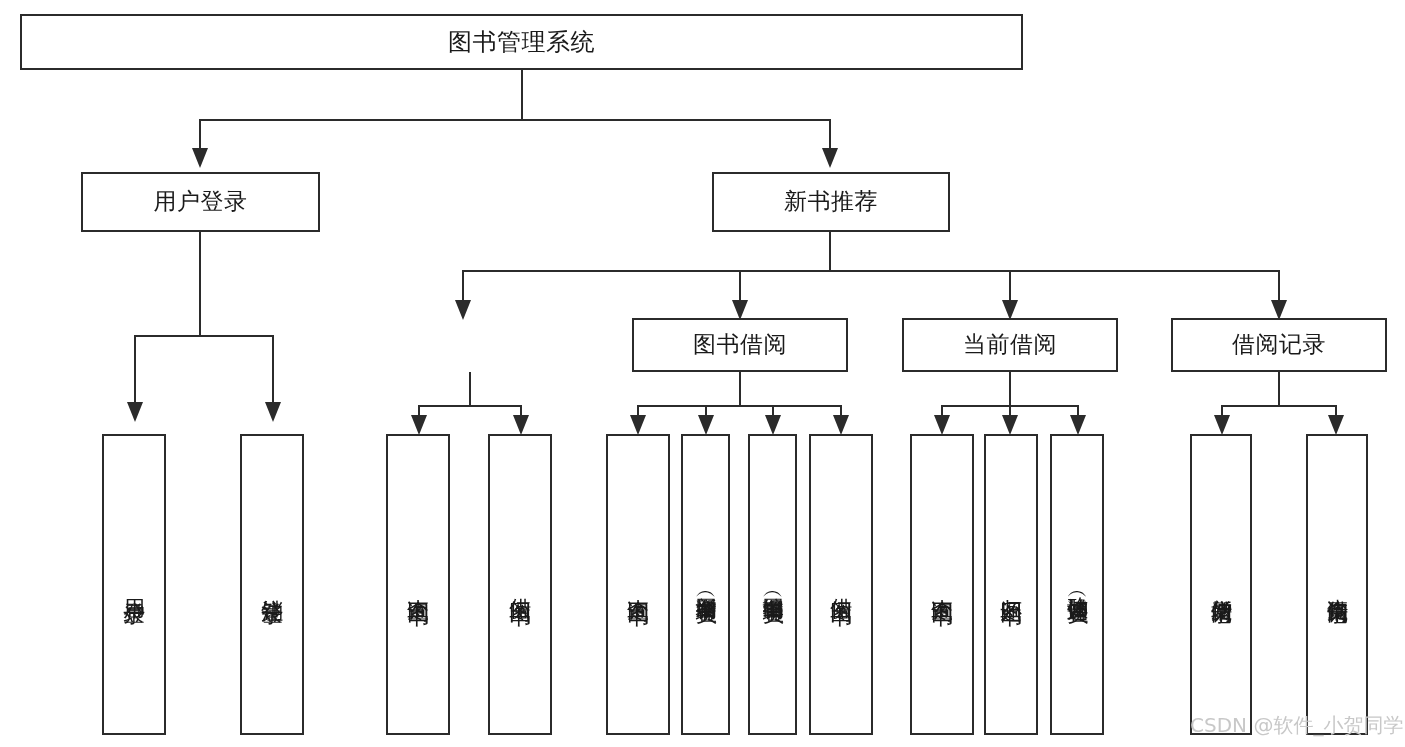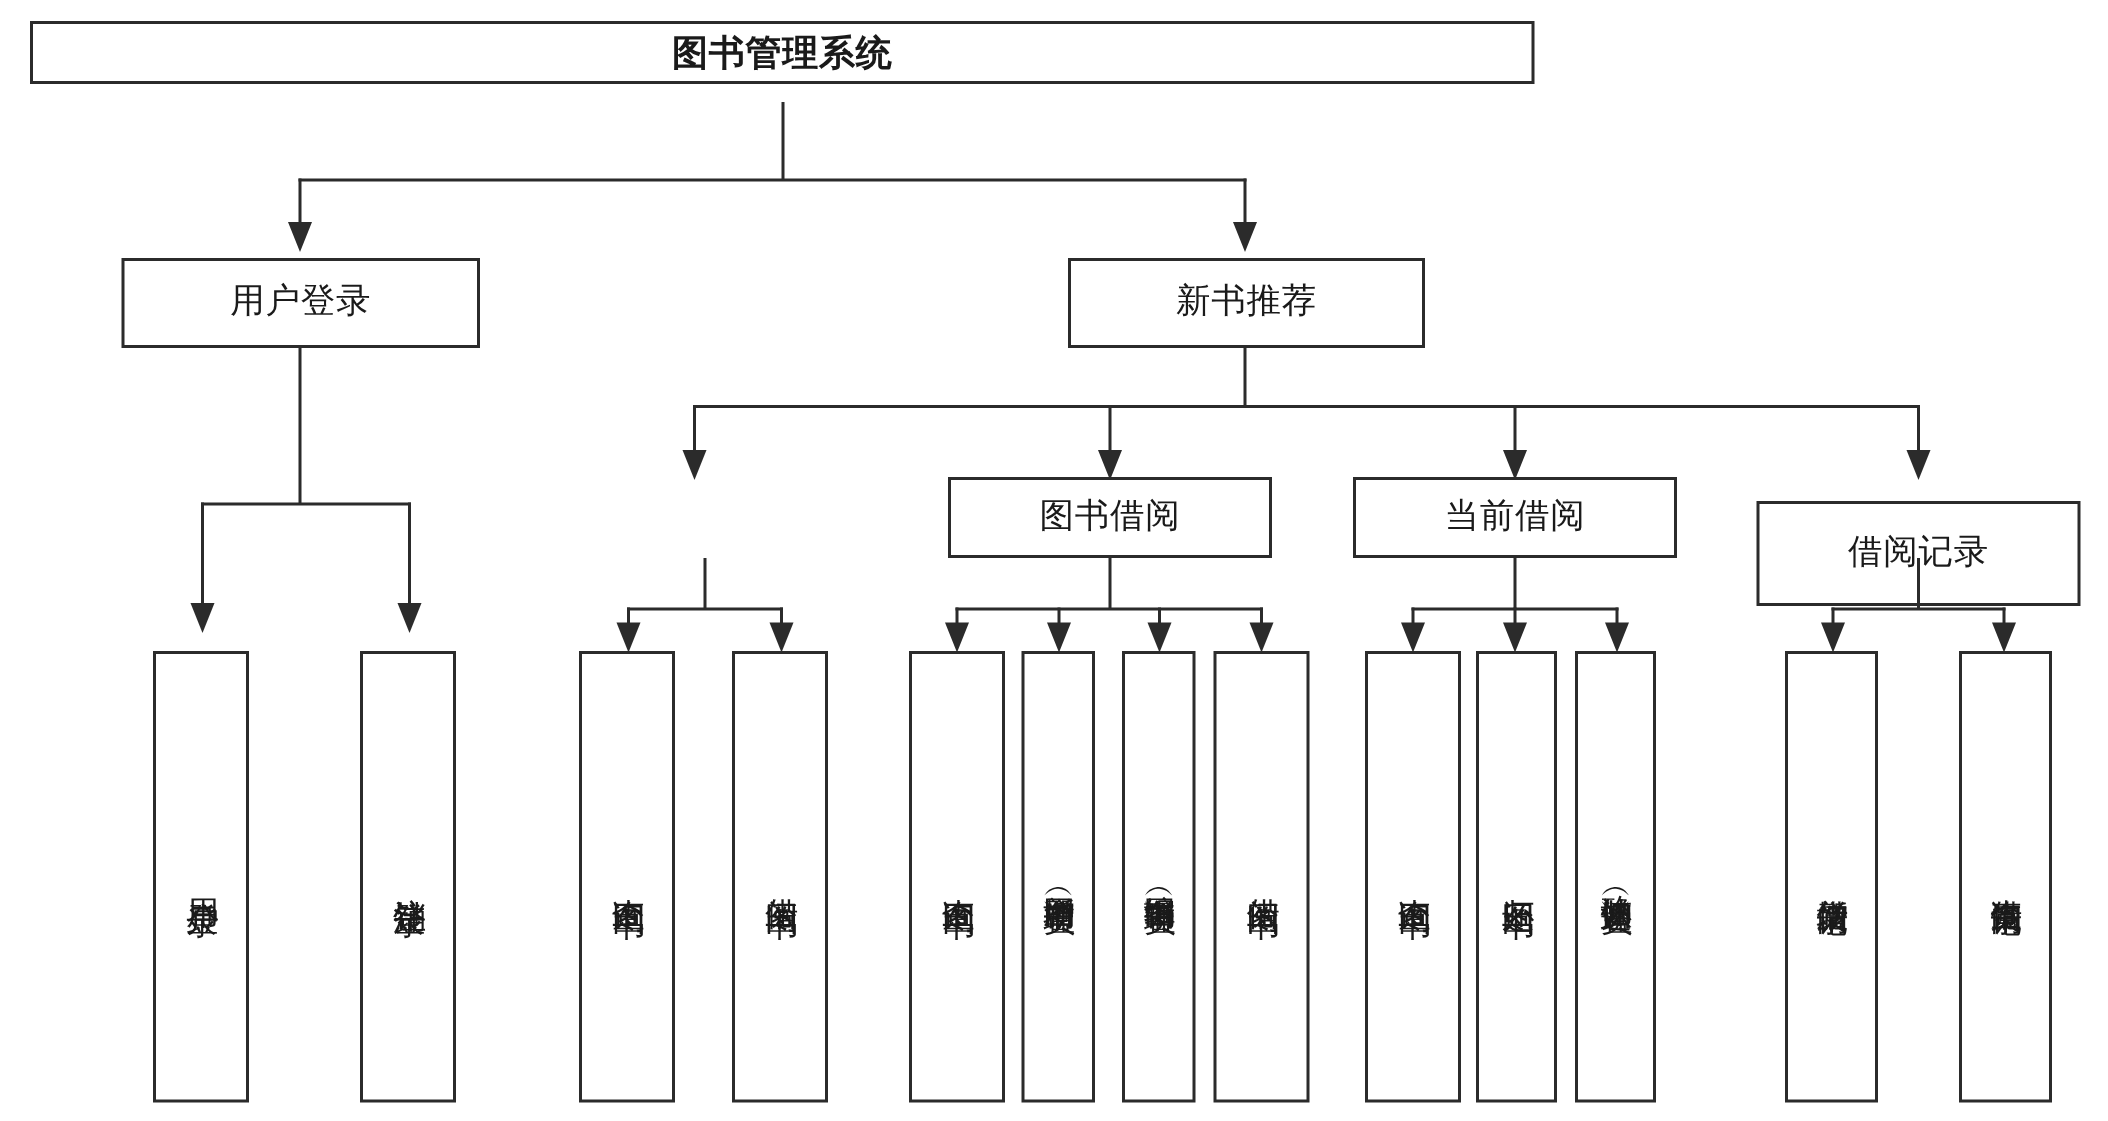--- a/index.html
+++ b/index.html
@@ -83,21 +83,21 @@
     font-size: 20px;
     white-space: nowrap;
     user-select: none;
   }
 </style>
 </head>
 <body>
 
 <div id="canvas">
 
-  <div class="node h root" style="left:20px; top:14px; width:1003px; height:42px;font-weight:bold;">
+  <div class="node h root" style="left:20px; top:14px; width:1003px; height:56px;">
     <span class="lbl">图书管理系统</span>
   </div>
 
   <div class="vline" style="left:521px; top:68px; width:2px; height:52px;"></div>
 
   <div class="hline" style="left:199px; top:119px; width:632px; height:2px;"></div>
 
   <div class="vline" style="left:199px; top:119px; width:2px; height:31px;"></div>
   <div class="arrow" style="left:192px; top:148px;"></div>
 
@@ -136,21 +136,21 @@
 
 
   <div class="node h" style="left:632px; top:318px; width:216px; height:54px;">
     <span class="lbl">图书借阅</span>
   </div>
 
   <div class="node h" style="left:902px; top:318px; width:216px; height:54px;">
     <span class="lbl">当前借阅</span>
   </div>
 
-  <div class="node h" style="left:1171px; top:318px; width:216px; height:70px;margin-top:16px;">
+  <div class="node h" style="left:1171px; top:318px; width:216px; height:54px;">
     <span class="lbl">借阅记录</span>
   </div>
 
   <div class="vline" style="left:469px; top:372px; width:2px; height:34px;"></div>
   <div class="hline" style="left:418px; top:405px; width:104px; height:2px;"></div>
   <div class="vline" style="left:418px; top:405px; width:2px; height:16px;"></div>
   <div class="arrow" style="left:411px; top:415px;"></div>
   <div class="vline" style="left:520px; top:405px; width:2px; height:16px;"></div>
   <div class="arrow" style="left:513px; top:415px;"></div>
 
@@ -218,14 +218,15 @@
     <span class="lbl">确认归还（管理员）</span>
   </div>
 
   <div class="node v narrow" style="left:1190px; top:434px; width:62px; height:301px;">
     <span class="lbl">新增借阅记录</span>
   </div>
   <div class="node v narrow" style="left:1306px; top:434px; width:62px; height:301px;">
     <span class="lbl">查询借阅记录</span>
   </div>
 
+  <div id="watermark" style="left:1190px; top:712px;">CSDN @软件_小贺同学</div>
 
 </div>
 
 </body></html>

